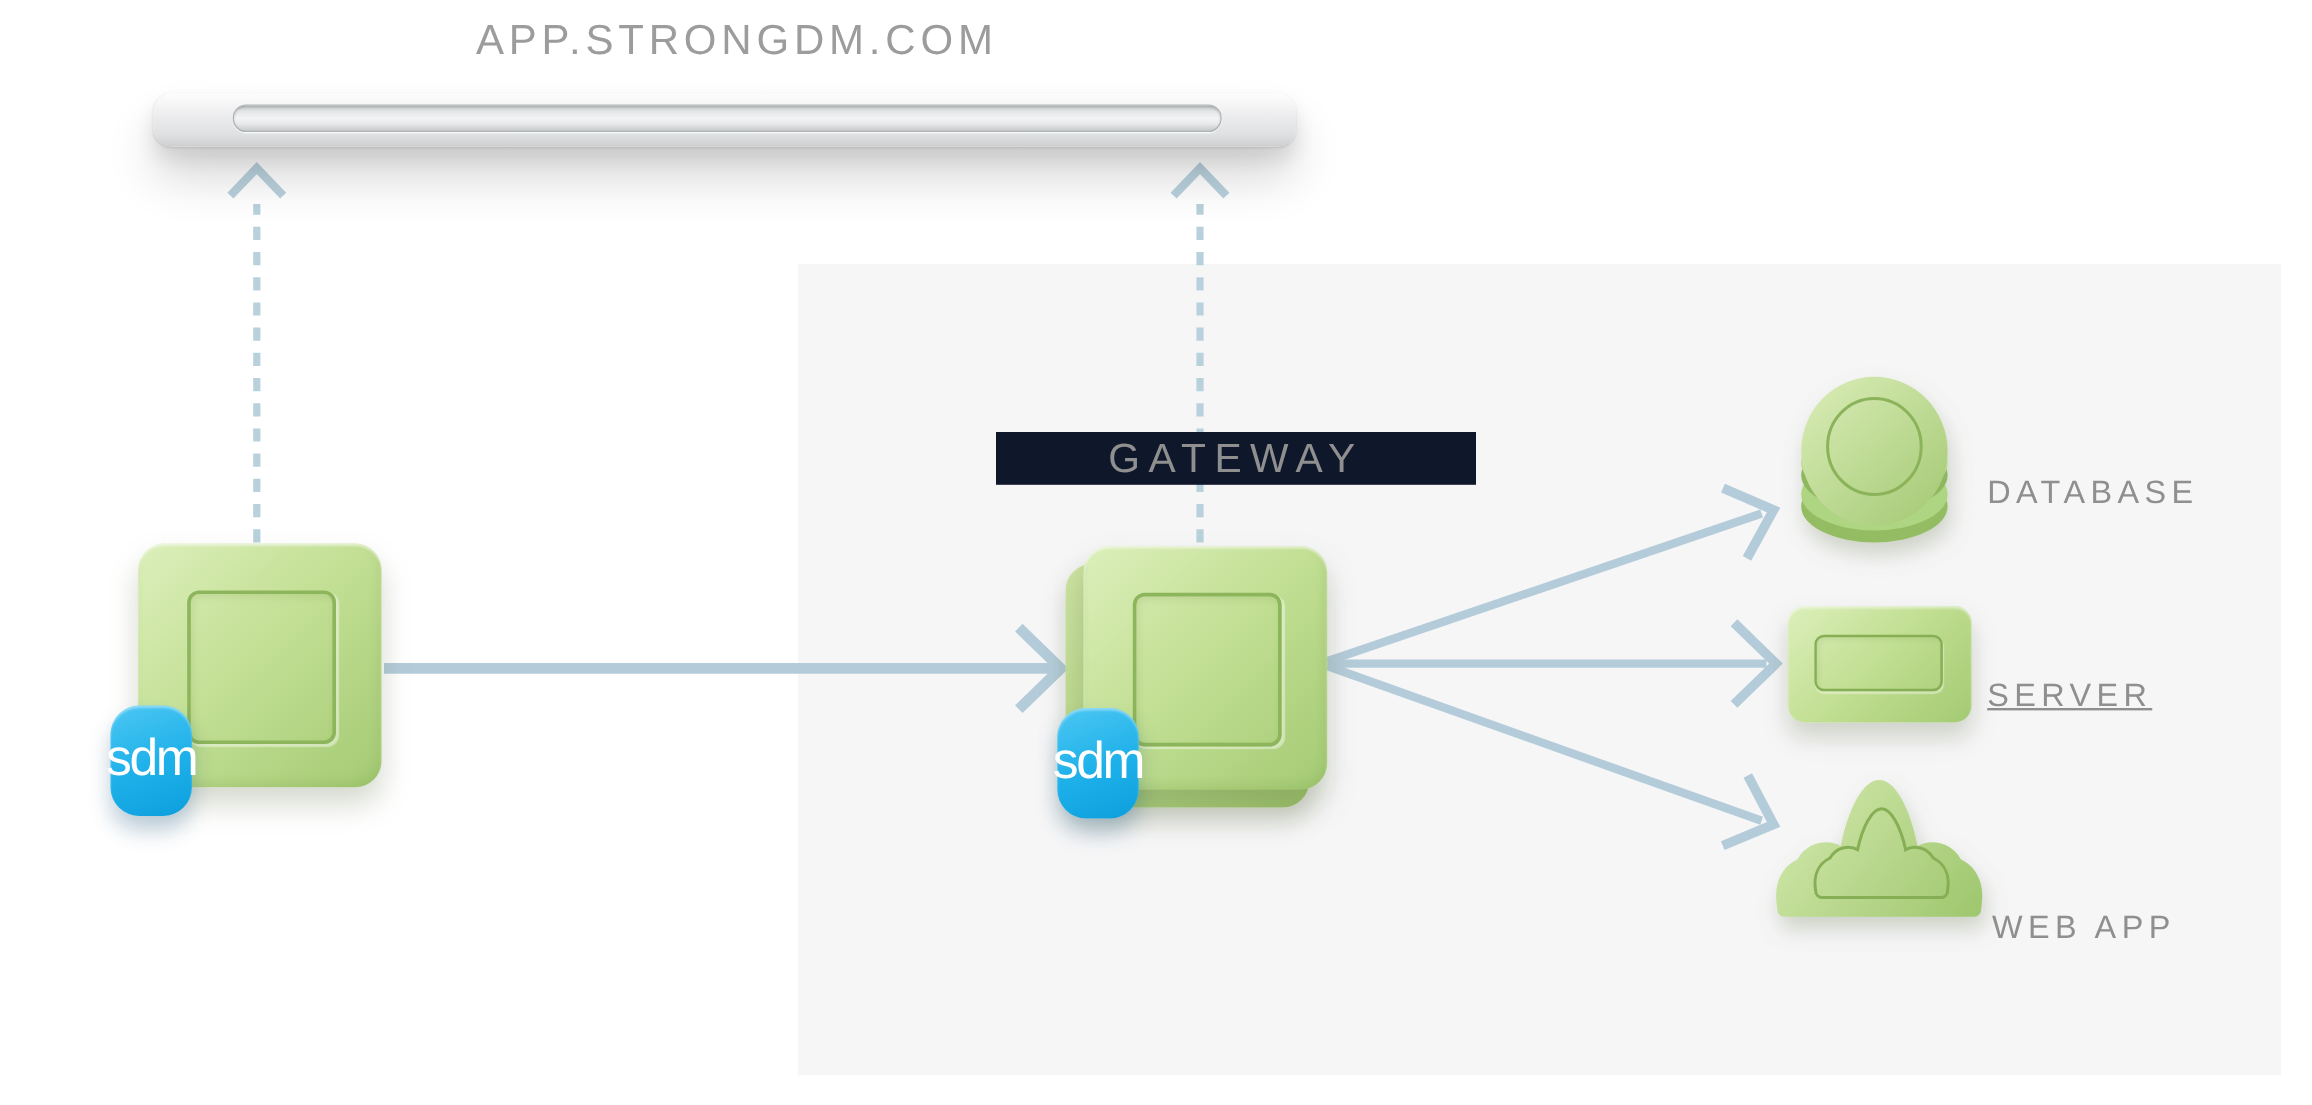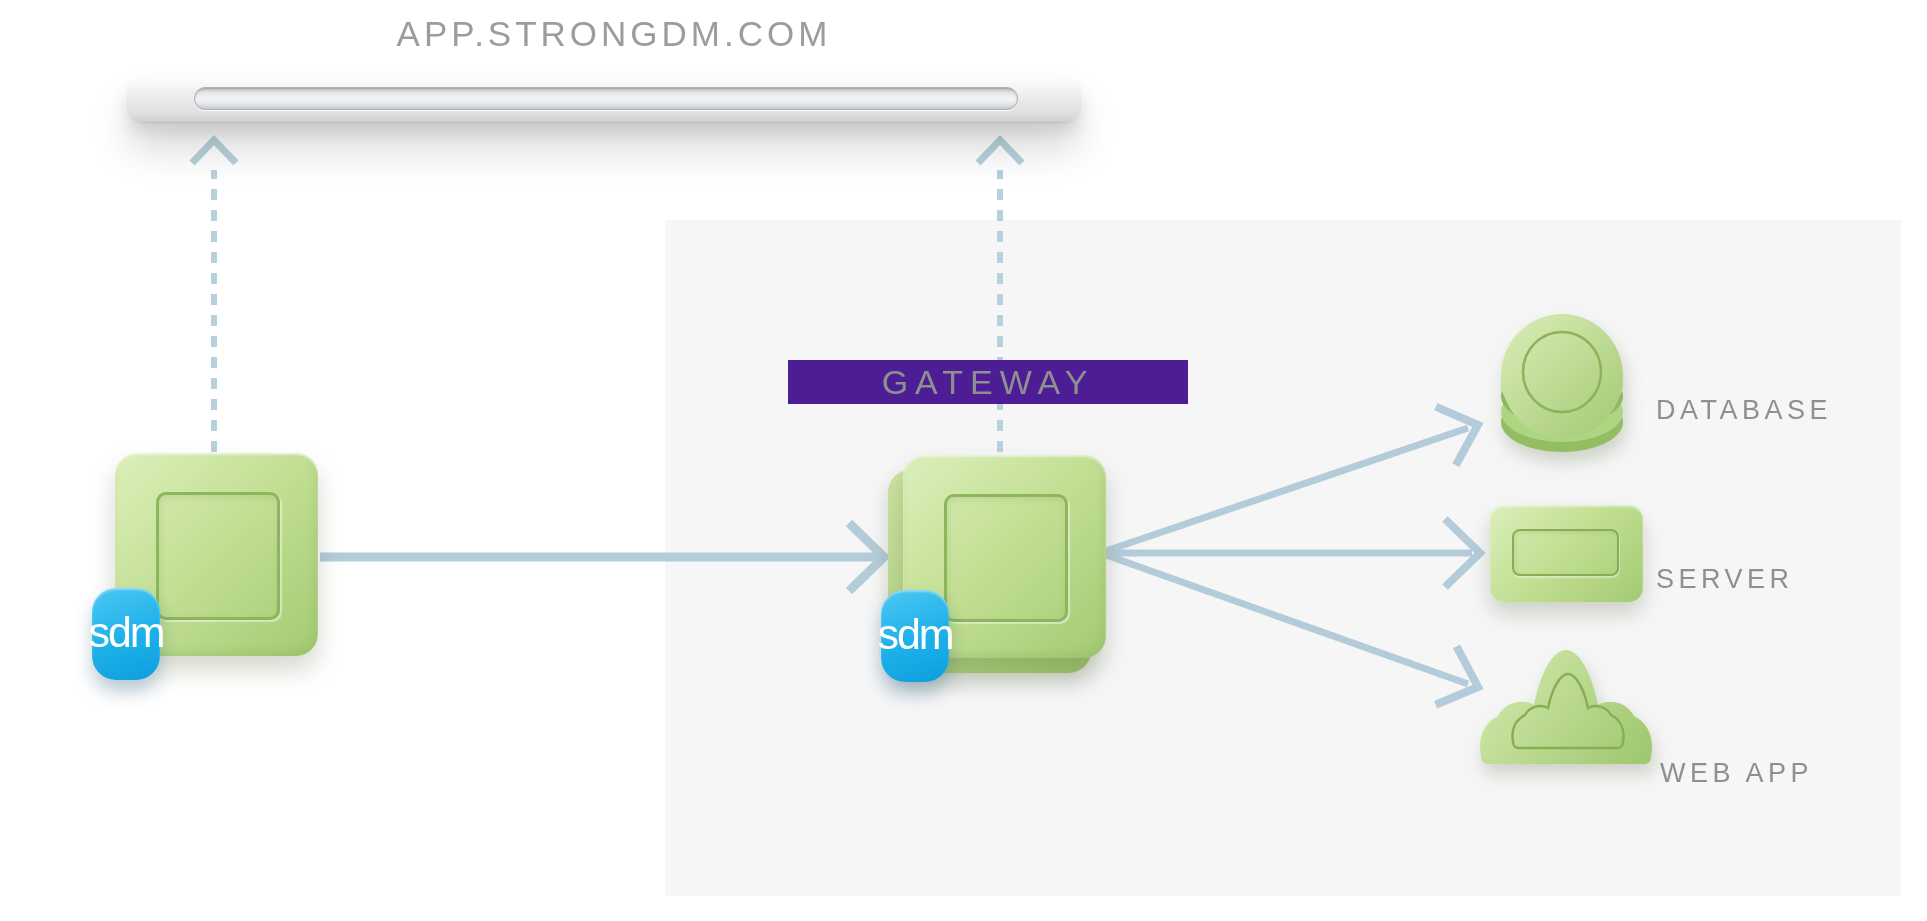--- a/index.html
+++ b/index.html
@@ -29,27 +29,27 @@
     border:1px solid #afb3b5;
     background:linear-gradient(180deg,#bfc3c5 0%,#e3e5e6 22%,#f3f4f5 50%,#e7e9ea 72%,#c7cacc 100%);
     box-shadow:inset 0 1px 2px rgba(0,0,0,0.18), 0 1px 1px rgba(255,255,255,0.85);
   }
 
   .big-label{
     position:absolute;width:400px;text-align:center;z-index:3;
     font-size:34px;letter-spacing:7px;color:#8f8f8f;line-height:44px;
   }
   .label-workstation{left:14px;top:360px;background:#ffffff;}
-  .label-gateway{left:788px;top:360px;background:#4c1d95;}
+  .label-gateway{left:830px;top:360px;background:#0f172a;}
 
   .res-label{
     position:absolute;z-index:3;font-size:27px;letter-spacing:4.5px;color:#8f8f8f;margin-top:21px;
   }
   .label-database{left:1656px;top:374px;}
-  .label-server{left:1656px;top:543px;}
+  .label-server{left:1656px;top:543px;text-decoration:underline;}
   .label-webapp{left:1660px;top:737px;}
 
   .node-square{
     position:absolute;width:203px;height:203px;border-radius:22px;z-index:4;
     background:linear-gradient(135deg,#dcefbb 0%,#c2df93 48%,#a4ca74 100%);
     box-shadow:0 14px 24px rgba(105,120,80,0.28),
                inset 0 2px 2px rgba(255,255,255,0.55),
                inset -2px -4px 8px rgba(110,150,60,0.18);
   }
   .node-square.back{

